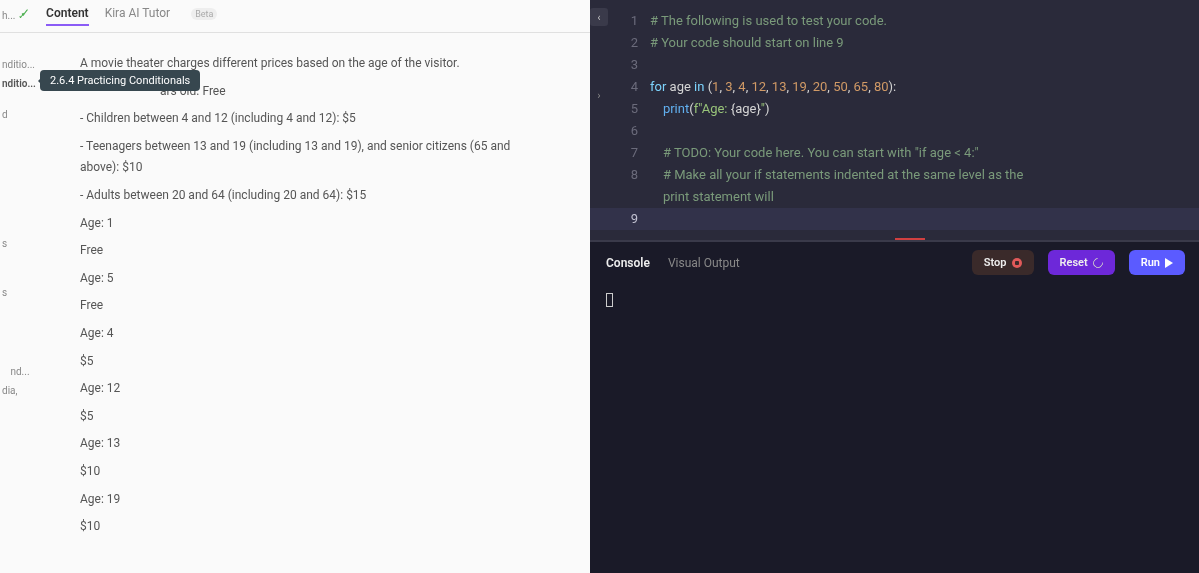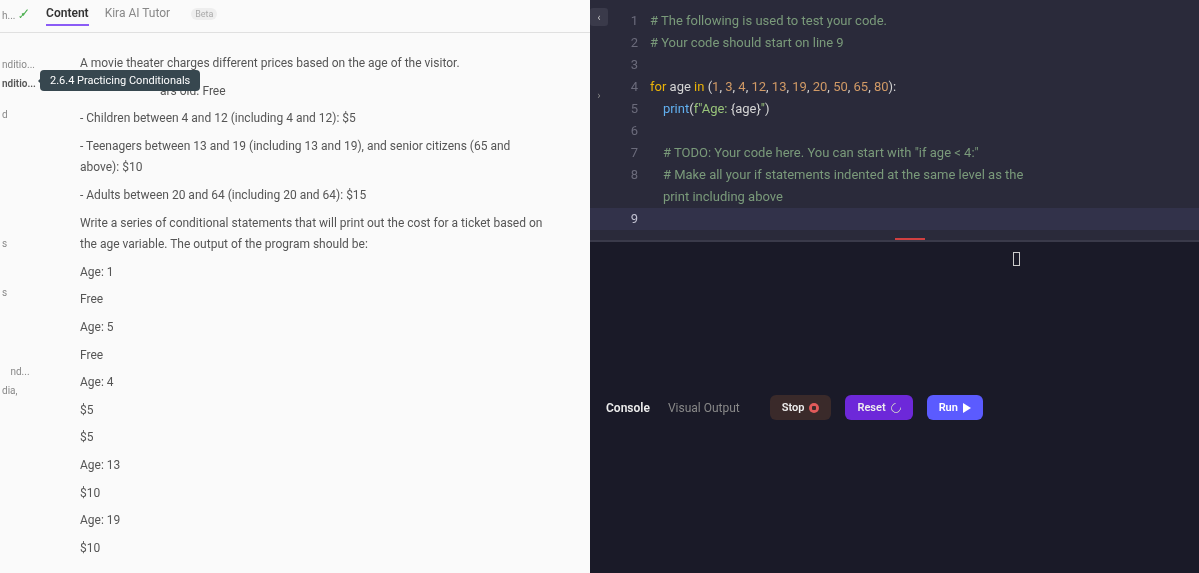--- a/index.html
+++ b/index.html
@@ -21,30 +21,30 @@
 .tooltip-badge::before { content: ""; position: absolute; left: -6px; top: 50%; transform: translateY(-50%); border: 4px solid transparent; border-right-color: #37474f; }
 
 .right-panel { flex: 1; display: flex; flex-direction: column; background: #1e1e2e; }
 .editor { flex: 0 0 auto; background: #2a2a3a; font-family: "Consolas", "Monaco", monospace; font-size: 13px; padding: 10px 0; position: relative; }
 .collapse-btn { position: absolute; left: 0; top: 8px; width: 18px; height: 18px; background: #3a3a4a; color: #ccc; font-size: 10px; display: flex; align-items: center; justify-content: center; border-radius: 3px; cursor: pointer; }
 .expand-btn { position: absolute; left: 0; top: 86px; width: 18px; height: 18px; color: #888; font-size: 11px; display: flex; align-items: center; justify-content: center; cursor: pointer; }
 .code-line { display: flex; padding: 0 10px 0 30px; line-height: 22px; white-space: pre; }
 .gutter { width: 30px; text-align: right; padding-right: 12px; color: #6b6b7b; user-select: none; }
 .code { flex: 1; }
 .c-comment { color: #7a9a7a; }
-.c-keyword { color: #eab308; }
+.c-keyword { color: #7dd3fc; }
 .c-var { color: #d4d4d4; }
 .c-punc { color: #d4d4d4; }
 .c-num { color: #d19a66; }
 .c-func { color: #61afef; }
 .c-fstr { color: #98c379; }
 .line-current { background: #32324a; }
 .line-current .gutter { color: #c0c0d0; }
 
-.output-panel { flex: 1; display: flex; flex-direction: row; background: #1a1a28; border-top: 2px solid #3a3a4a; }
+.output-panel { flex: 1; display: flex; flex-direction: column; background: #1a1a28; border-top: 2px solid #3a3a4a; }
 .output-header { display: flex; align-items: center; padding: 8px 14px; gap: 14px; }
 .out-tab { font-size: 12px; color: #888; cursor: pointer; padding: 4px 2px; }
 .out-tab.active { color: #eee; font-weight: 600; }
 .header-spacer { flex: 1; }
 .btn { font-size: 11px; padding: 6px 12px; border-radius: 6px; border: none; cursor: pointer; display: inline-flex; align-items: center; gap: 5px; font-weight: 600; }
 .btn-stop { background: #3a2a2a; color: #eee; }
 .btn-reset { background: #6d28d9; color: #eee; }
 .btn-run { background: #5b5bff; color: #fff; }
 .ico { width: 10px; height: 10px; display: inline-block; }
 .ico-stop { background: #e05a5a; border-radius: 50%; position: relative; }
@@ -80,28 +80,28 @@
   </div>
 
   <div class="tooltip-badge">2.6.4 Practicing Conditionals</div>
 
   <div class="content-body">
     <p>A movie theater charges different prices based on the age of the visitor.</p>
     <p style="margin-left:80px;">ars old. Free</p>
     <p>- Children between 4 and 12 (including 4 and 12): $5</p>
     <p>- Teenagers between 13 and 19 (including 13 and 19), and senior citizens (65 and above): $10</p>
     <p>- Adults between 20 and 64 (including 20 and 64): $15</p>
-    <p>Write a series of conditional statements that will print out the cost for a ticket based on the age variable. The output of the program should be:</p>
     <div id="examples">
         <p>Age: 1</p>
         <p>Free</p>
         <p>Age: 5</p>
         <p>Free</p>
         <p>Age: 4</p>
         <p>$5</p>
+        <p>Age: 12</p>
         <p>$5</p>
         <p>Age: 13</p>
         <p>$10</p>
         <p>Age: 19</p>
         <p>$10</p>
       </div>
   </div>
 </div>
 
 <div class="right-panel">
@@ -110,21 +110,21 @@
     <div class="expand-btn">›</div>
     <div id="code-lines">
         <div class="code-line"><span class="gutter">1</span><span class="code"><span class="c-comment"># The following is used to test your code.</span></span></div>
         <div class="code-line"><span class="gutter">2</span><span class="code"><span class="c-comment"># Your code should start on line 9</span></span></div>
         <div class="code-line"><span class="gutter">3</span><span class="code"></span></div>
         <div class="code-line"><span class="gutter">4</span><span class="code"><span class="c-keyword">for</span> <span class="c-var">age</span> <span class="c-keyword">in</span> <span class="c-punc">(</span><span class="c-num">1</span><span class="c-punc">, </span><span class="c-num">3</span><span class="c-punc">, </span><span class="c-num">4</span><span class="c-punc">, </span><span class="c-num">12</span><span class="c-punc">, </span><span class="c-num">13</span><span class="c-punc">, </span><span class="c-num">19</span><span class="c-punc">, </span><span class="c-num">20</span><span class="c-punc">, </span><span class="c-num">50</span><span class="c-punc">, </span><span class="c-num">65</span><span class="c-punc">, </span><span class="c-num">80</span><span class="c-punc">):</span></span></div>
         <div class="code-line"><span class="gutter">5</span><span class="code">    <span class="c-func">print</span><span class="c-punc">(</span><span class="c-fstr">f"Age: </span><span class="c-punc">{</span><span class="c-var">age</span><span class="c-punc">}</span><span class="c-fstr">"</span><span class="c-punc">)</span></span></div>
         <div class="code-line"><span class="gutter">6</span><span class="code"></span></div>
         <div class="code-line"><span class="gutter">7</span><span class="code">    <span class="c-comment"># TODO: Your code here. You can start with "if age &lt; 4:"</span></span></div>
         <div class="code-line"><span class="gutter">8</span><span class="code">    <span class="c-comment"># Make all your if statements indented at the same level as the</span></span></div>
-        <div class="code-line"><span class="gutter"></span><span class="code">    <span class="c-comment">print including above</span></span></div>
+        <div class="code-line"><span class="gutter"></span><span class="code">    <span class="c-comment">print statement will</span></span></div>
         <div class="code-line line-current"><span class="gutter">9</span><span class="code"></span></div>
       </div>
     <div class="red-dot"></div>
   </div>
 
   <div class="output-panel">
     <div class="output-header">
       <span class="out-tab active">Console</span>
       <span class="out-tab">Visual Output</span>
       <span class="header-spacer"></span>

